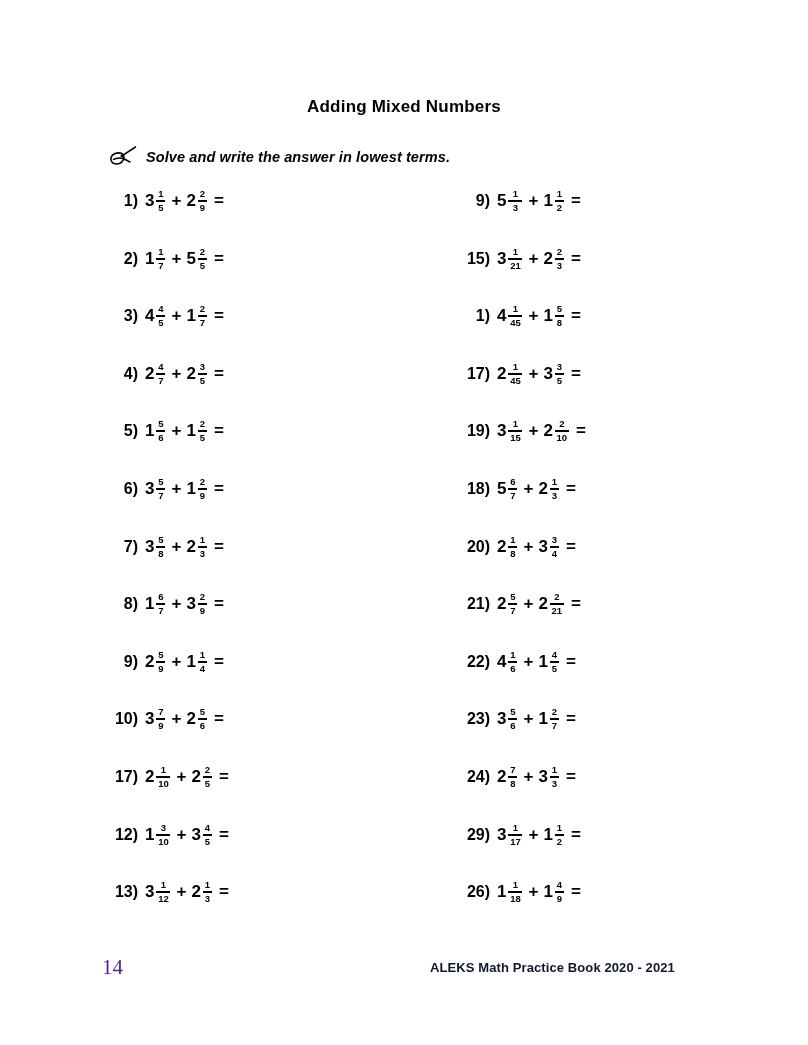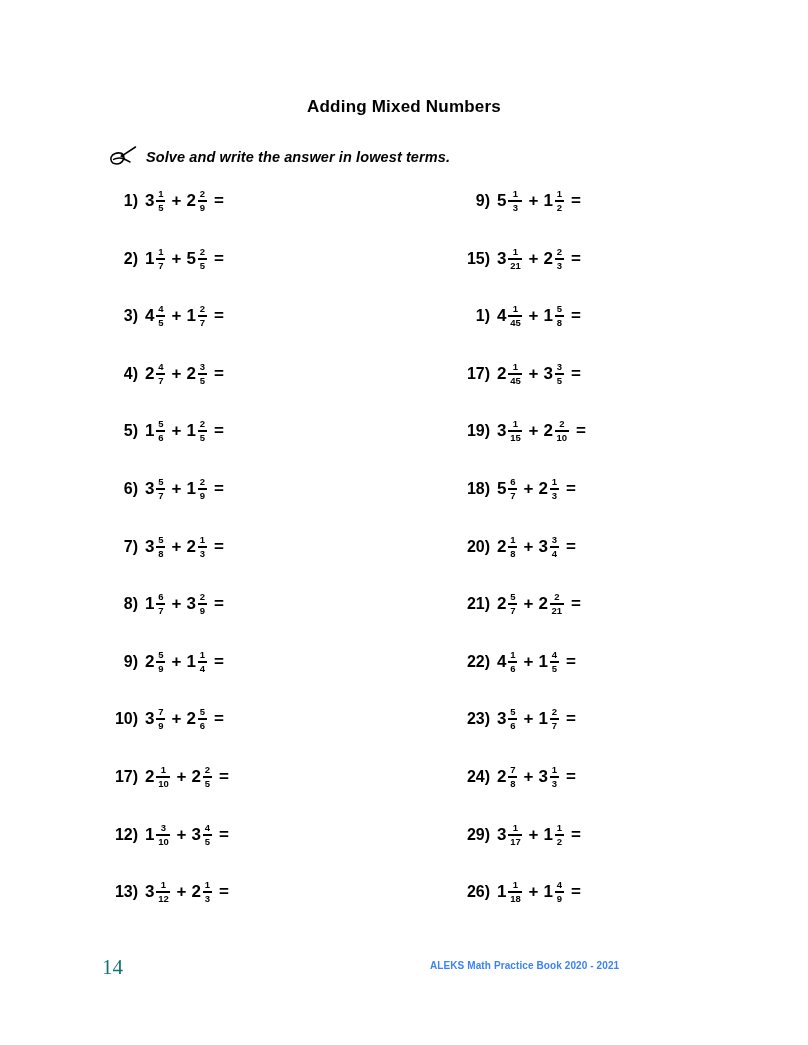--- a/index.html
+++ b/index.html
@@ -149,30 +149,30 @@
     line-height: 26px;
   }
 
   
   .footer-page {
     position: absolute;
     left: 102px;
     top: 955px;
     font-size: 21px;
     font-family: "Liberation Serif", serif;
-    color: #0f766e;
+    color: #4c1d95;
   }
   .footer-book {
     position: absolute;
     left: 430px;
     top: 960px;
-    font-size: 10px;
+    font-size: 13px;
     font-weight: bold;
     letter-spacing: 0.1px;
-    color: #3b82f6;
+    color: #0f172a;
     white-space: nowrap;
   }
 </style>
 </head>
 <body>
 
 <div class="page">
 
   <div class="title">Adding Mixed Numbers</div>
 

